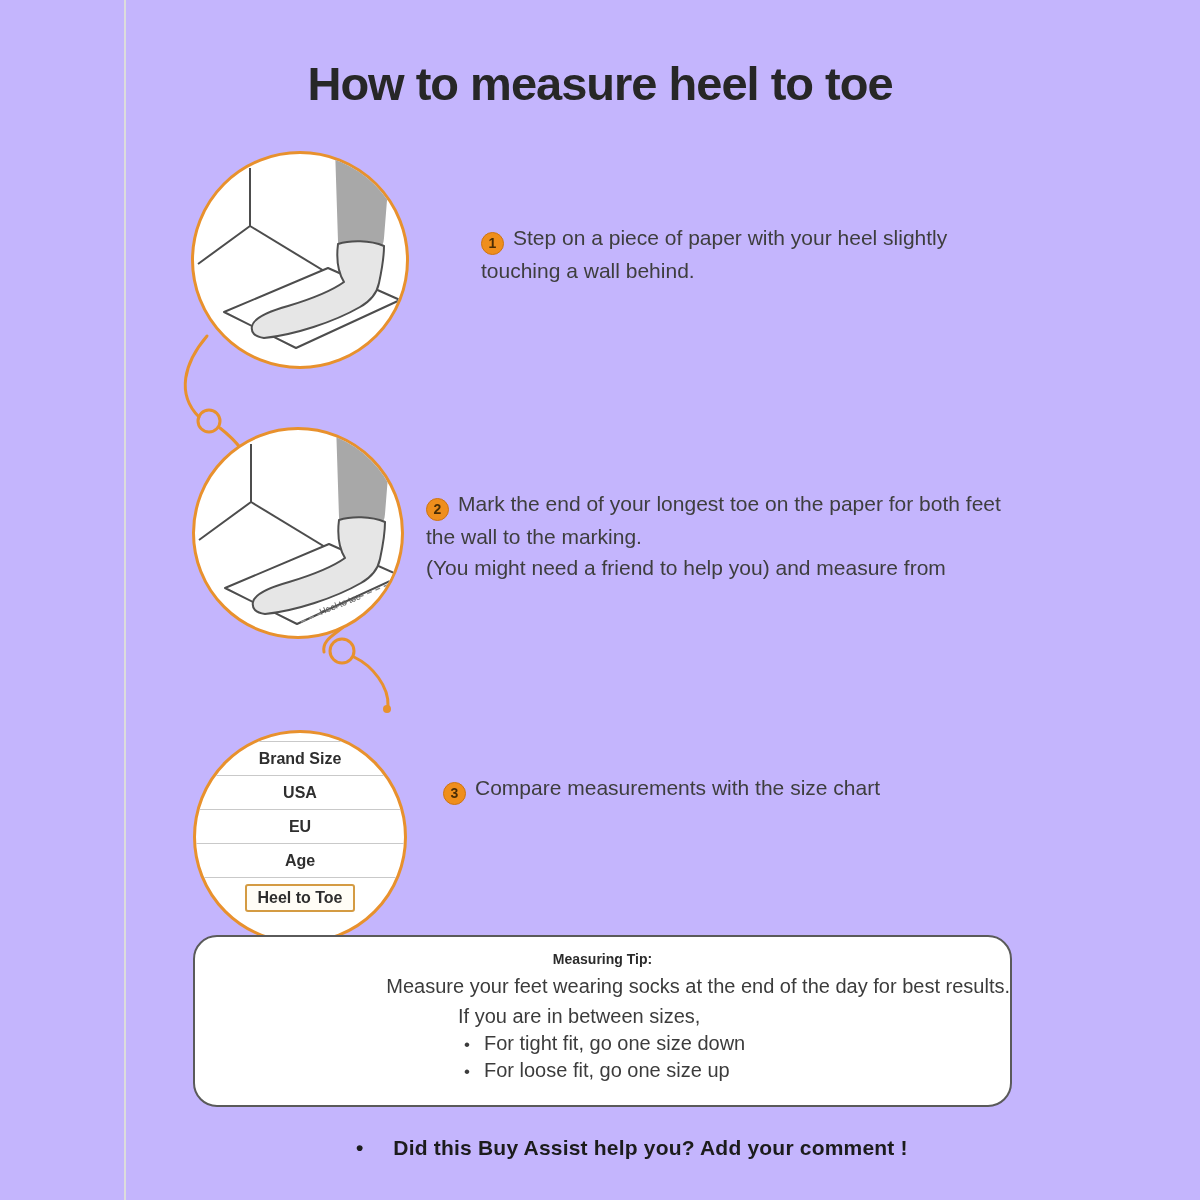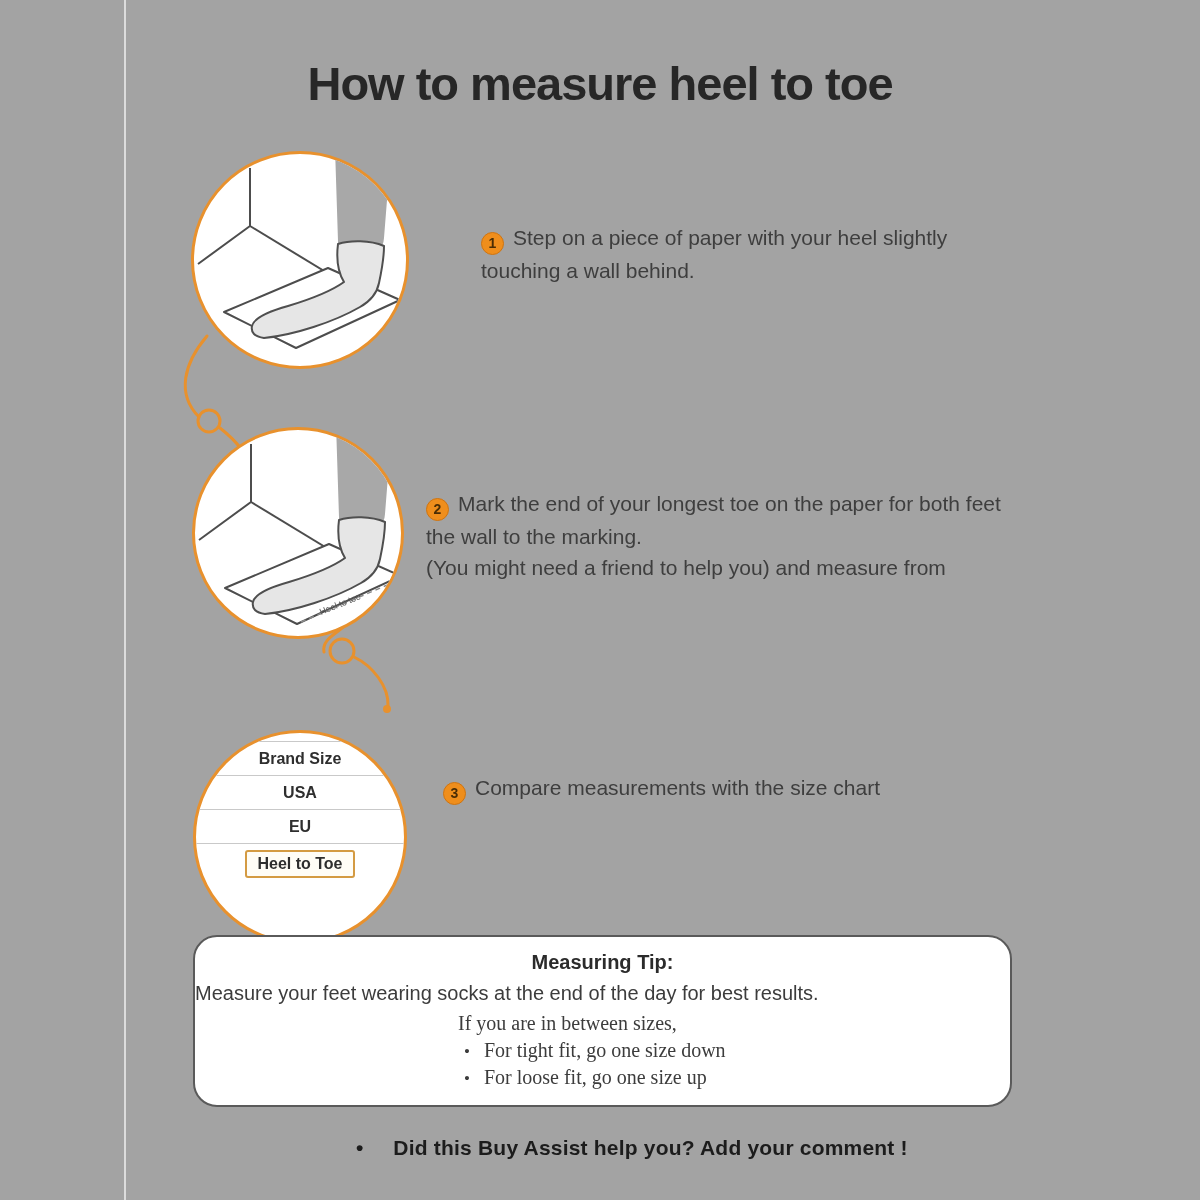--- a/index.html
+++ b/index.html
@@ -1,17 +1,17 @@
 <!DOCTYPE html>
 <html><head>
 <meta charset="utf-8">
 <style>
   html,body{margin:0;padding:0;background:#ffffff;}
   .canvas{
-    position:relative;width:1200px;height:1200px;background:#a3a3a3;overflow:hidden;
+    position:relative;width:1200px;height:1200px;background:#c4b5fd;overflow:hidden;
     font-family:"Liberation Sans", sans-serif;color:#3e3e3e;
   }
   .edge-line{position:absolute;left:124px;top:0;width:2px;height:1200px;background:#dcdcdc;}
   .page-title{
     position:absolute;left:0;top:56px;width:1200px;text-align:center;
     font-size:47px;font-weight:bold;color:#272727;letter-spacing:-1px;margin:0;
   }
   
   .connectors{position:absolute;left:0;top:0;pointer-events:none;}
   .connectors path,.connectors circle.loop{fill:none;stroke:#E8912D;stroke-width:3;stroke-linecap:round;}
@@ -47,23 +47,23 @@
   .step .line{display:block;}
   .step .line.first{display:inline;}
   .s1{left:445px;top:222px;width:520px;margin-left:36px;}
   .s2{left:426px;top:488px;width:600px;}
   .s3{left:443px;top:772px;width:520px;}
   
   .tip-box{
     position:absolute;left:193px;top:935px;width:819px;height:172px;box-sizing:border-box;
     border:2px solid #5a5a5a;border-radius:24px;background:#ffffff;
   }
-  .tip-title{margin-top:14px;text-align:center;font-size:20px;font-weight:bold;color:#2b2b2b;}
-  .tip-line1{margin-top:8px;text-align:left;font-size:20px;color:#3c3c3c;}
-  .tip-left{margin-top:7px;margin-left:263px;font-size:20px;color:#3c3c3c;font-family:Liberation Serif, serif;}
+  .tip-title{margin-top:14px;text-align:center;font-size:14px;font-weight:bold;color:#2b2b2b;}
+  .tip-line1{margin-top:8px;text-align:right;font-size:20px;color:#3c3c3c;}
+  .tip-left{margin-top:7px;margin-left:263px;font-size:20px;color:#3c3c3c;}
   .tip-bullet{margin-top:4px;display:flex;gap:14px;padding-left:6px;align-items:baseline;}
   .tip-bullet .dot{font-size:17px;}
   
   .footer{position:absolute;left:356px;top:1136px;display:flex;gap:30px;align-items:baseline;}
   .footer .f-dot{font-size:21px;color:#1c1c1c;font-weight:bold;}
   .footer .f-text{font-size:21px;font-weight:bold;color:#1c1c1c;letter-spacing:0.2px;}
   
   .scene .wall{fill:none;stroke:#4d4d4d;stroke-width:2;stroke-linejoin:round;}
   .scene .paper{fill:#ffffff;stroke:#4d4d4d;stroke-width:2;stroke-linejoin:round;}
   .scene .leg{fill:#a8a8a8;}
@@ -110,20 +110,21 @@
       <path class="measure" d="M 106 192 L 204 150"></path>
       <text class="measure-label" x="126" y="185" transform="rotate(-22 126 185)">Heel to toe</text>
     </svg>
   </div>
 
   <div class="illus-circle c3">
     <div class="chart-table">
       <div class="chart-row">Brand Size</div>
       <div class="chart-row">USA</div>
       <div class="chart-row">EU</div>
+      <div class="chart-row">Age</div>
       <div class="chart-row hl">
         <span class="hl-box">Heel to Toe</span>
       </div>
     </div>
   </div>
 
   <div class="step s1">
     <span class="badge">1</span><span class="line first">Step on a piece of paper with your heel slightly</span>
     <span class="line">touching a wall behind.</span>
   </div>

